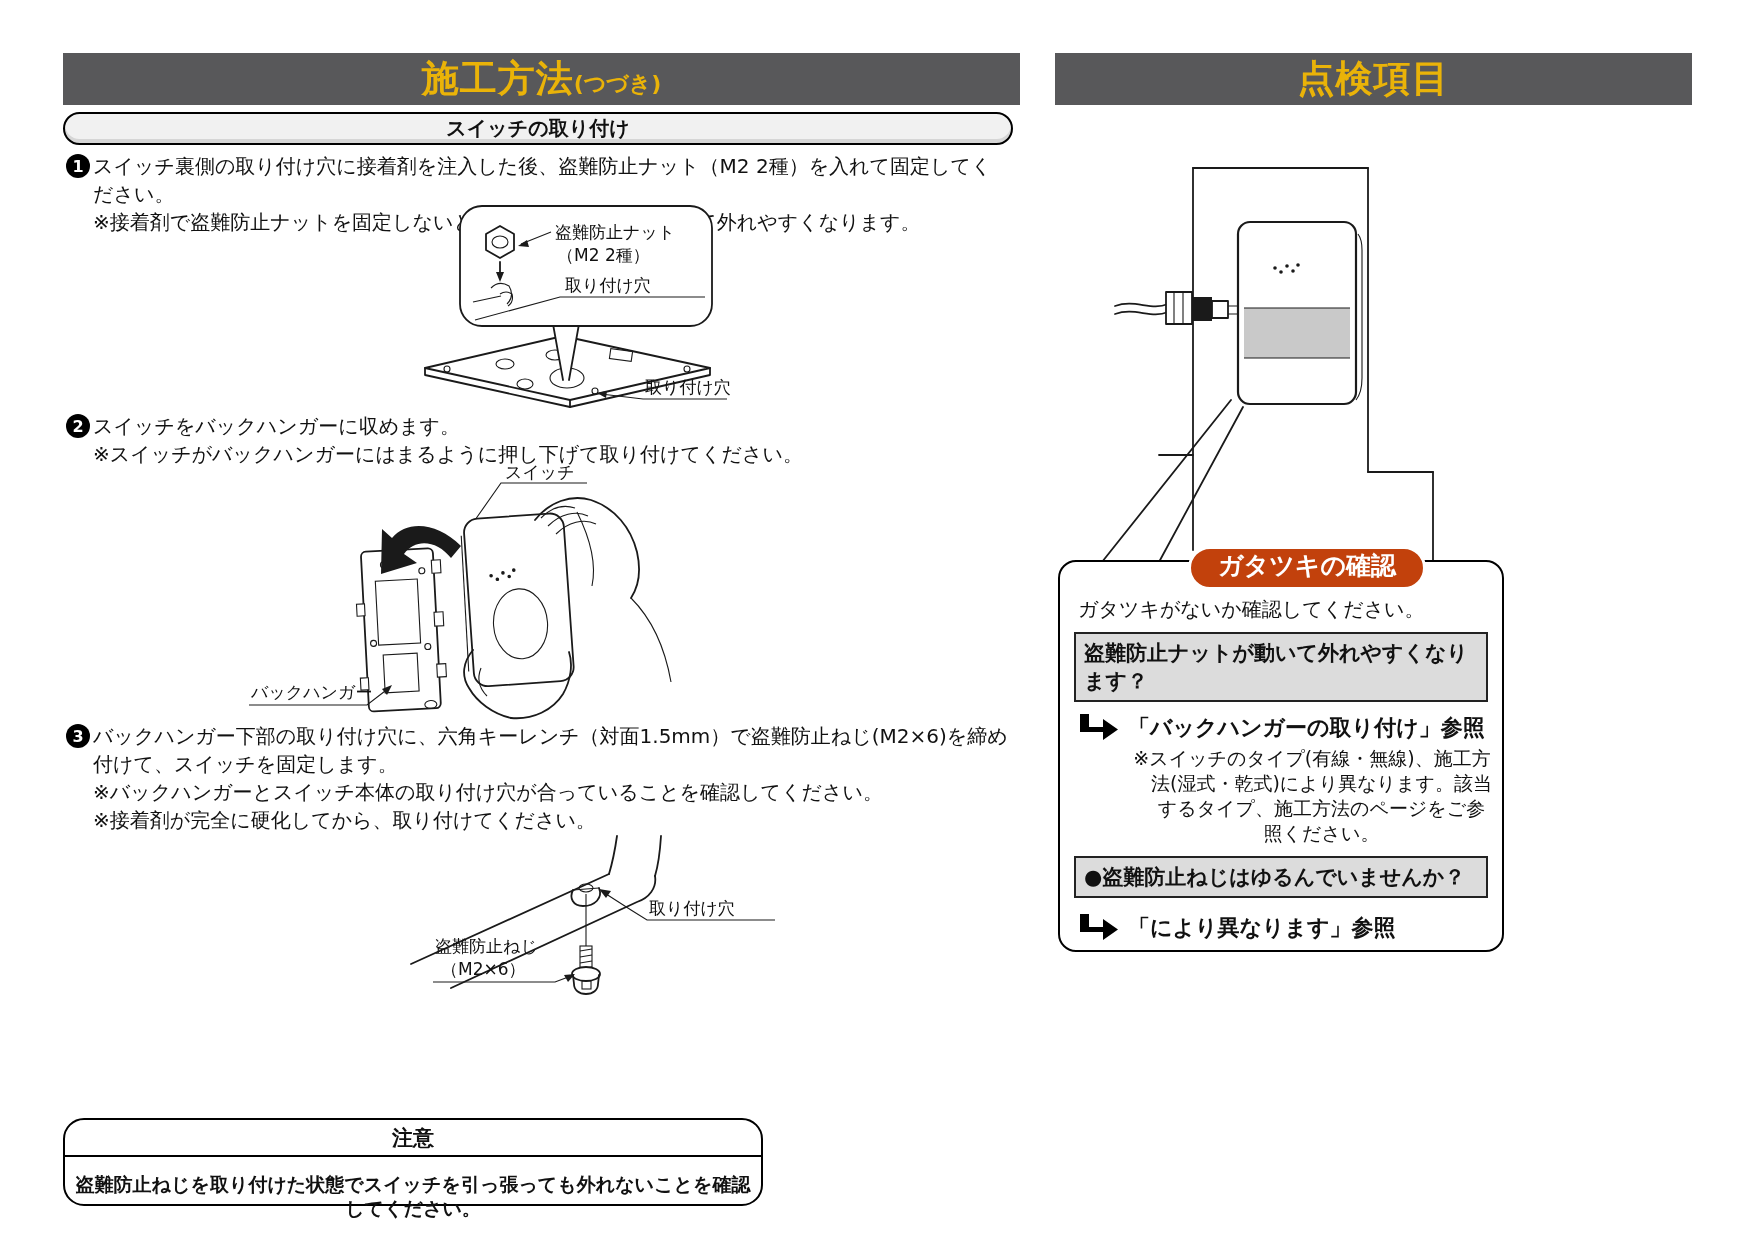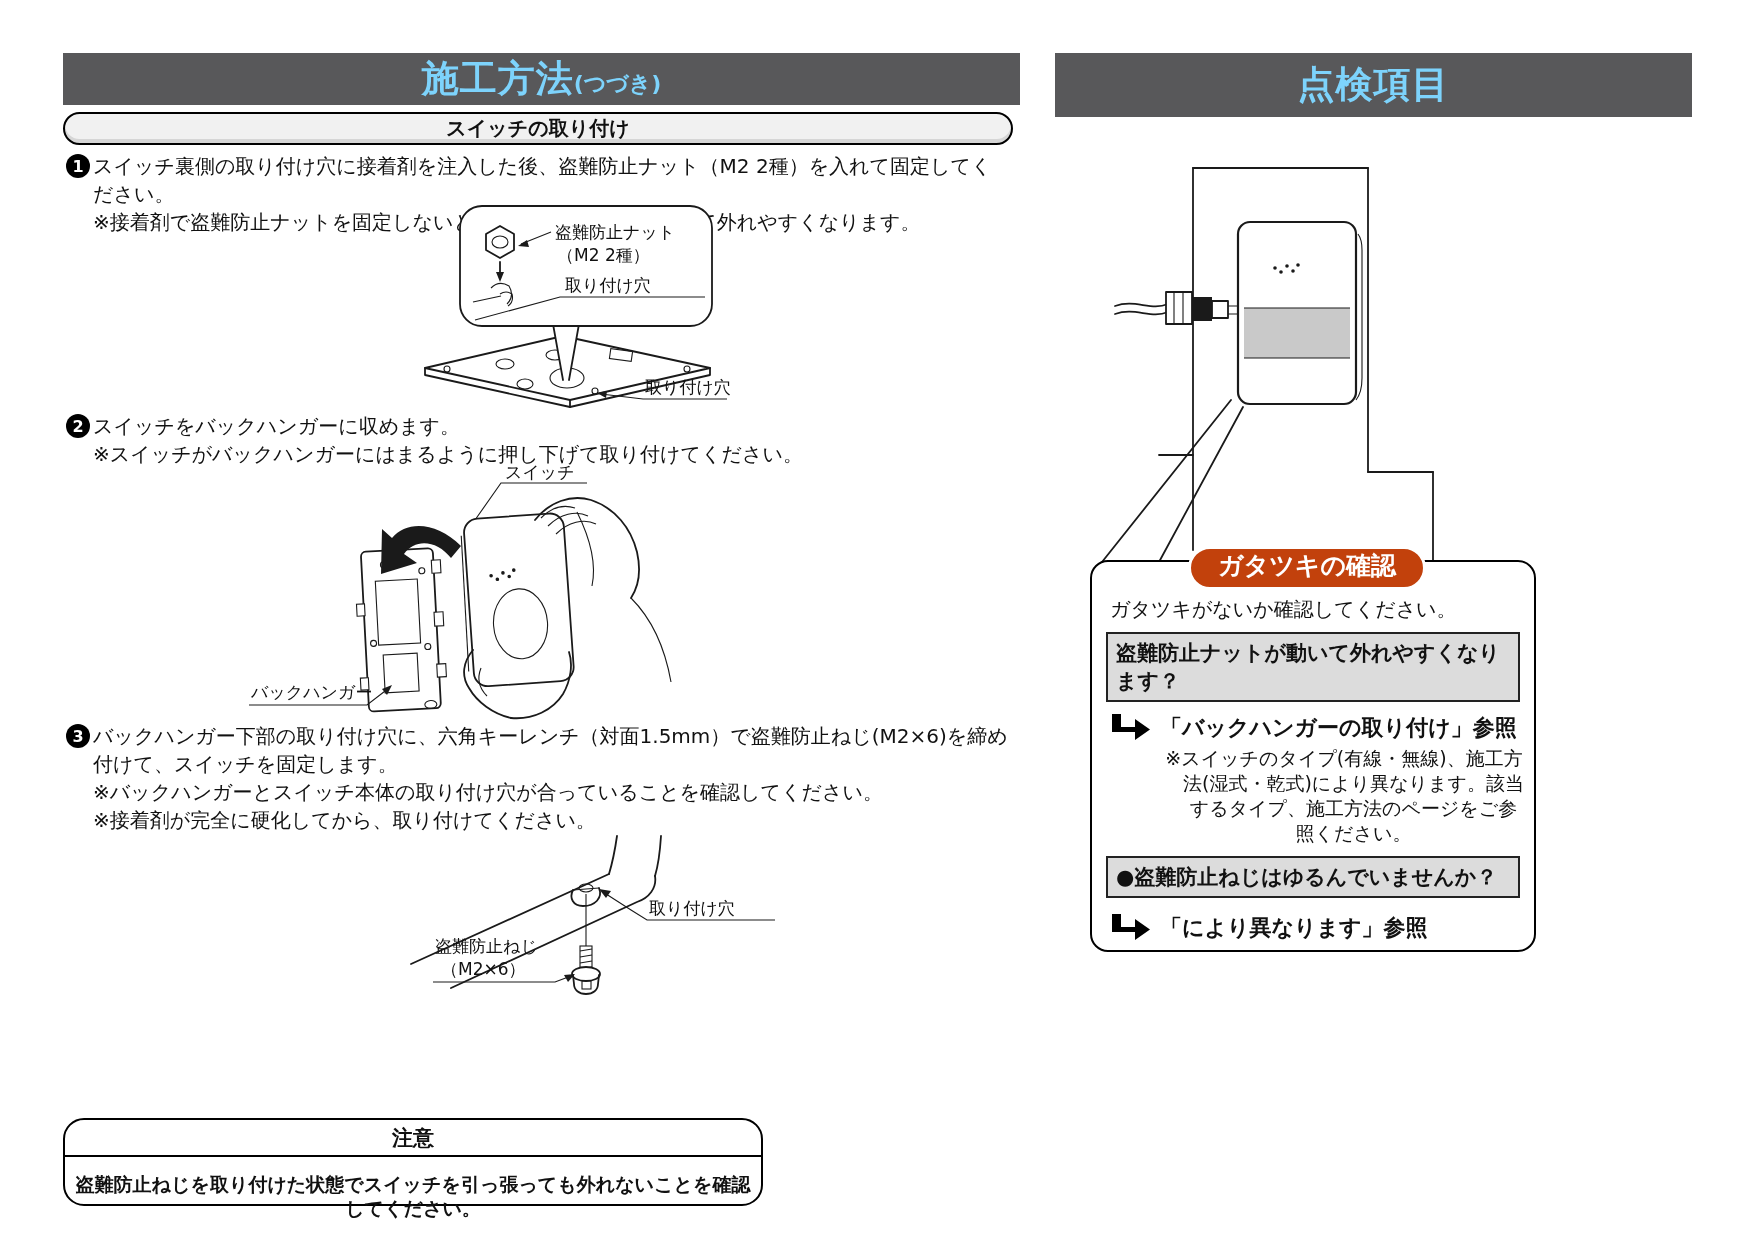--- a/index.html
+++ b/index.html
@@ -1,21 +1,21 @@
 <!DOCTYPE html>
 <html><head>
 <meta charset="utf-8">
 <style>
   * { margin:0; padding:0; box-sizing:border-box; }
   html,body { background:#fff; }
   body { font-family:"DejaVu Sans", sans-serif; color:#111; }
   .page { position:relative; width:1754px; height:1240px; background:#fff; overflow:hidden; }
 
   
-  .hdr { position:absolute; background:#58585a; color:#7dd3fc; display:flex;
+  .hdr { position:absolute; background:#58585a; color:#eab308; display:flex;
          align-items:center; justify-content:center; font-weight:bold; }
   .hdr-main { font-size:37px; letter-spacing:1px; }
   .hdr-sub  { font-size:22px; margin-top:10px; }
 
   
   .section-pill { position:absolute; border:2.5px solid #000; border-radius:17px;
                   background:#f1f1f1; box-shadow: inset 0 -4px 0 #d6d6d6;
                   display:flex; align-items:center; justify-content:center;
                   font-weight:bold; font-size:20px; }
 
@@ -31,21 +31,21 @@
   .caution { position:absolute; border:2.5px solid #000; border-radius:21px; background:#fff; }
   .caution-title { text-align:center; font-weight:bold; font-size:21px; padding:4px 0 3px 0;
                    border-bottom:2px solid #000; }
   .caution-body { font-weight:bold; font-size:19px; line-height:24px; padding:15px 10px;text-align:center; }
 
   
   .check-pill { position:absolute; background:#c2410c; color:#fff; font-weight:bold;
                 font-size:25px; display:flex; align-items:flex-start; justify-content:center;
                 border-radius:24px; border:3px solid #fff; z-index:5;margin-top:16px; }
   .check-box { position:absolute; border:2.5px solid #000; border-radius:18px; background:#fff;
-               z-index:2; padding:34px 14px 10px 14px;margin-left:32px; }
+               z-index:2; padding:34px 14px 10px 14px; }
   .check-intro { font-size:20px; margin:0 0 9px 4px; }
   .gray-box { background:#dcdcdc; border:2px solid #222; font-weight:bold; font-size:21px;
               padding:5px 8px; line-height:28px; }
   .bullet { text-indent:-1.05em; padding-left:1.05em; }
   .ref-row { display:flex; align-items:flex-start; gap:10px; margin:12px 0 4px 6px; }
   .ref-label { font-weight:bold; font-size:22px; line-height:28px; }
   .ref-note { margin:2px 0 10px 58px; width:360px; font-size:19px; line-height:25px;
               text-indent:-1em; padding-left:1em;text-align:center; }
 
   
@@ -221,21 +221,21 @@
     <text class="fl" x="86" y="143">（M2×6）</text>
     <path class="ln-thin" d="M78,150 L200,150 L216,144"></path>
     <polygon class="fill-b" points="220,142 209,143 213,150"></polygon>
   </svg>
 
   <div class="caution" style="left:63px; top:1118px; width:700px; height:88px;">
     <div class="caution-title">注意</div>
     <div class="caution-body">盗難防止ねじを取り付けた状態でスイッチを引っ張っても外れないことを確認してください。</div>
   </div>
 
-  <div class="hdr" style="left:1055px; top:53px; width:637px; height:64px;">
+  <div class="hdr" style="left:1055px; top:53px; width:637px; height:52px;">
     <span class="hdr-main">点検項目</span>
   </div>
 
   <svg class="fig" style="left:1055px; top:110px;" width="640" height="465" viewBox="0 0 640 465">
 
     <path class="ln" d="M138,58 L138,440"></path>
     <path class="ln" d="M138,58 L313,58"></path>
     <path class="ln" d="M313,58 L313,362"></path>
     <path class="ln" d="M313,362 L378,362"></path>
     <path class="ln" d="M378,362 L378,452"></path>

